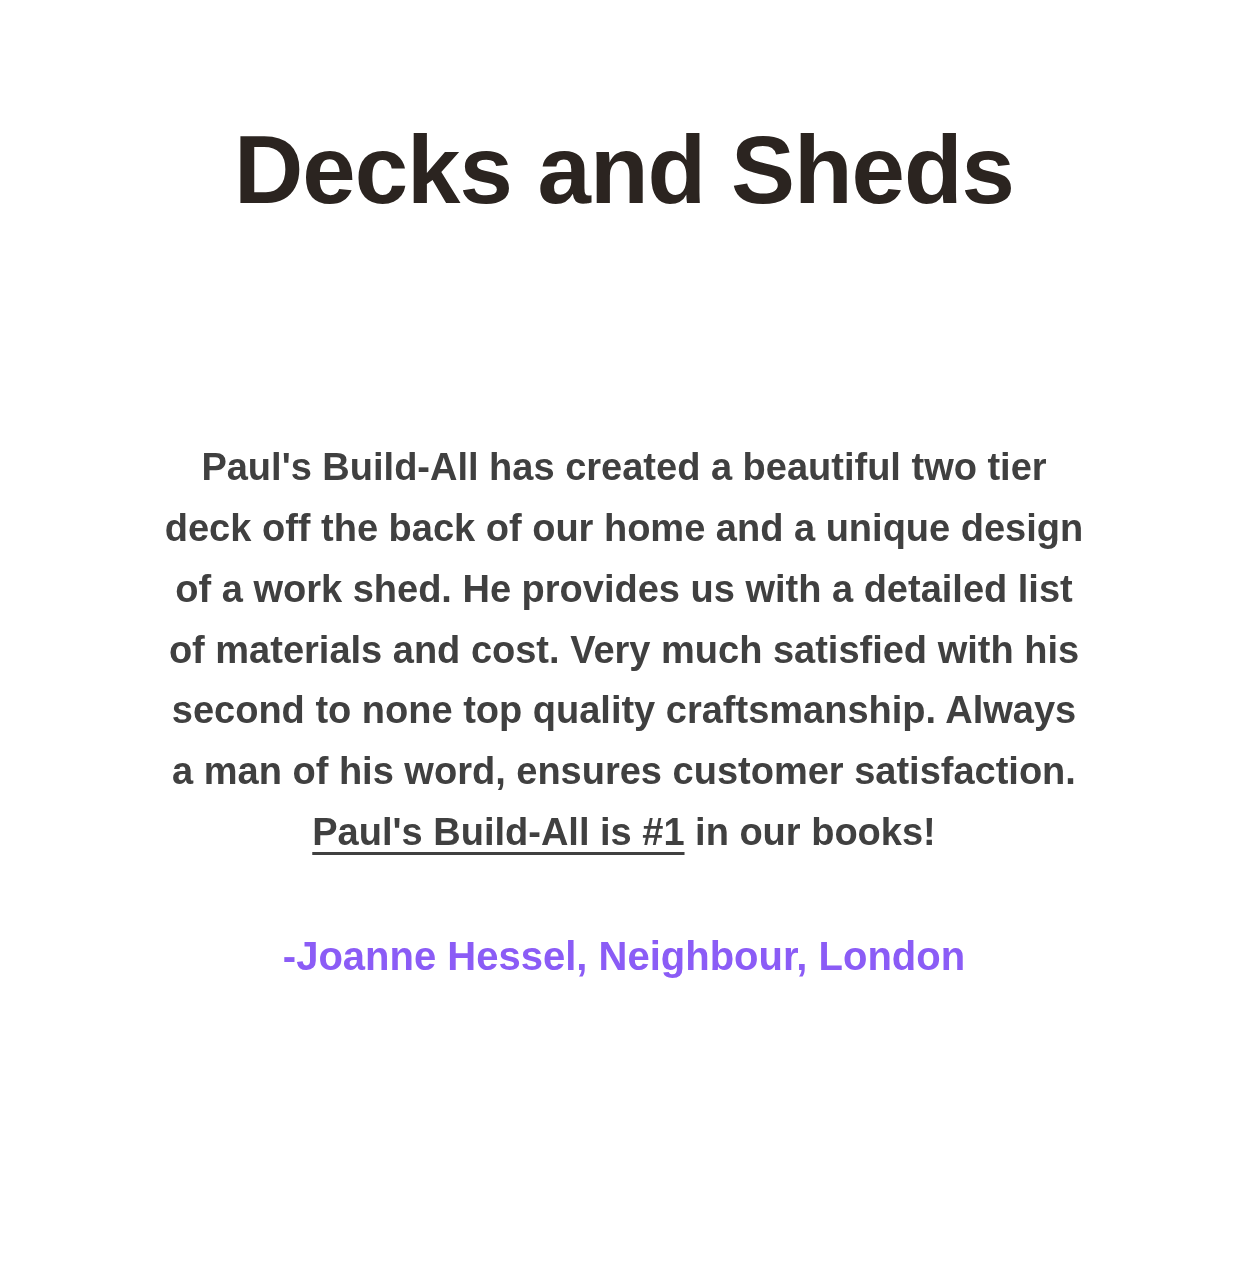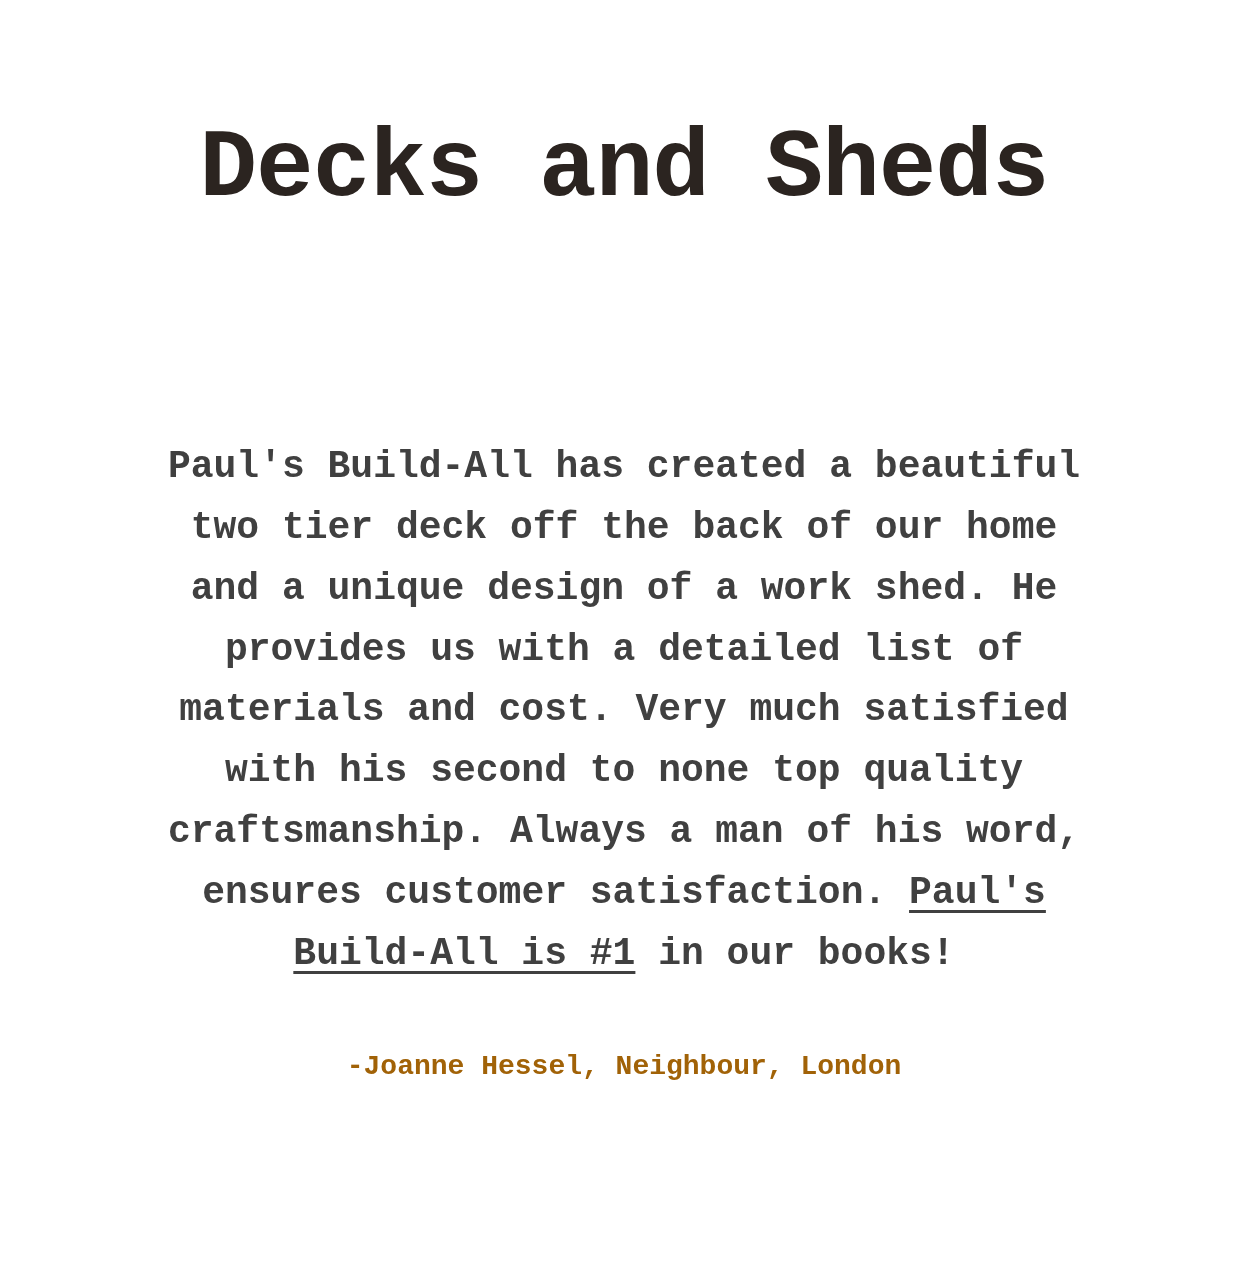--- a/index.html
+++ b/index.html
@@ -1,15 +1,15 @@
 <!DOCTYPE html>
 <html><head>
 <meta charset="utf-8">
 <style>
-  * { margin: 0; padding: 0; box-sizing: border-box; font-family: Liberation Mono, monospace; }
+  * { margin: 0; padding: 0; box-sizing: border-box; }
   html, body {
     width: 1248px;
     min-height: 1264px;
     background: #ffffff;
     font-family: "Liberation Sans", sans-serif;
   }
   .page {
     width: 1248px;
     min-height: 1264px;
     background: #ffffff;
@@ -36,24 +36,24 @@
   .underline-emphasis {
     color: inherit;
     text-decoration: underline;
     text-decoration-thickness: 3px;
     text-underline-offset: 7px;
     font-weight: 700;
   }
   .attribution {
     max-width: 920px;
     margin: 61px auto 0;
-    font-size: 28px;
+    font-size: 40px;
     line-height: 1.6;
     font-weight: 700;
-    color: #a16207;
+    color: #8b5cf6;
   }
 </style>
 </head>
 <body>
 
 <main class="page">
   <h1 class="page-title">Decks and Sheds</h1>
 
   <p class="testimonial"><span>Paul's Build-All has created a beautiful two tier deck off the back of our home and a unique design of a work shed. He provides us with a detailed list of materials and cost. Very much satisfied with his second to none top quality craftsmanship. Always a man of his word, ensures customer satisfaction. </span><span class="underline-emphasis">Paul's Build-All is #1</span><span> in our books!</span></p>
 

